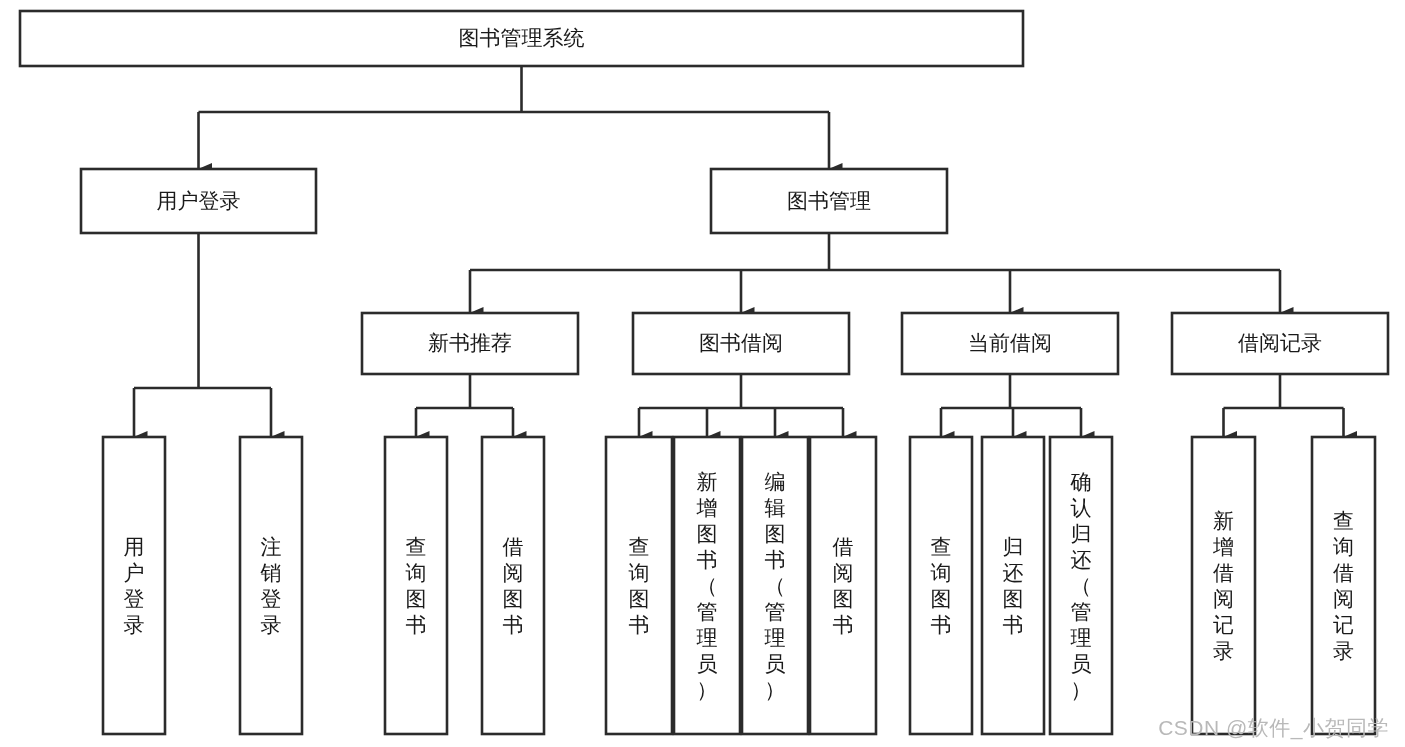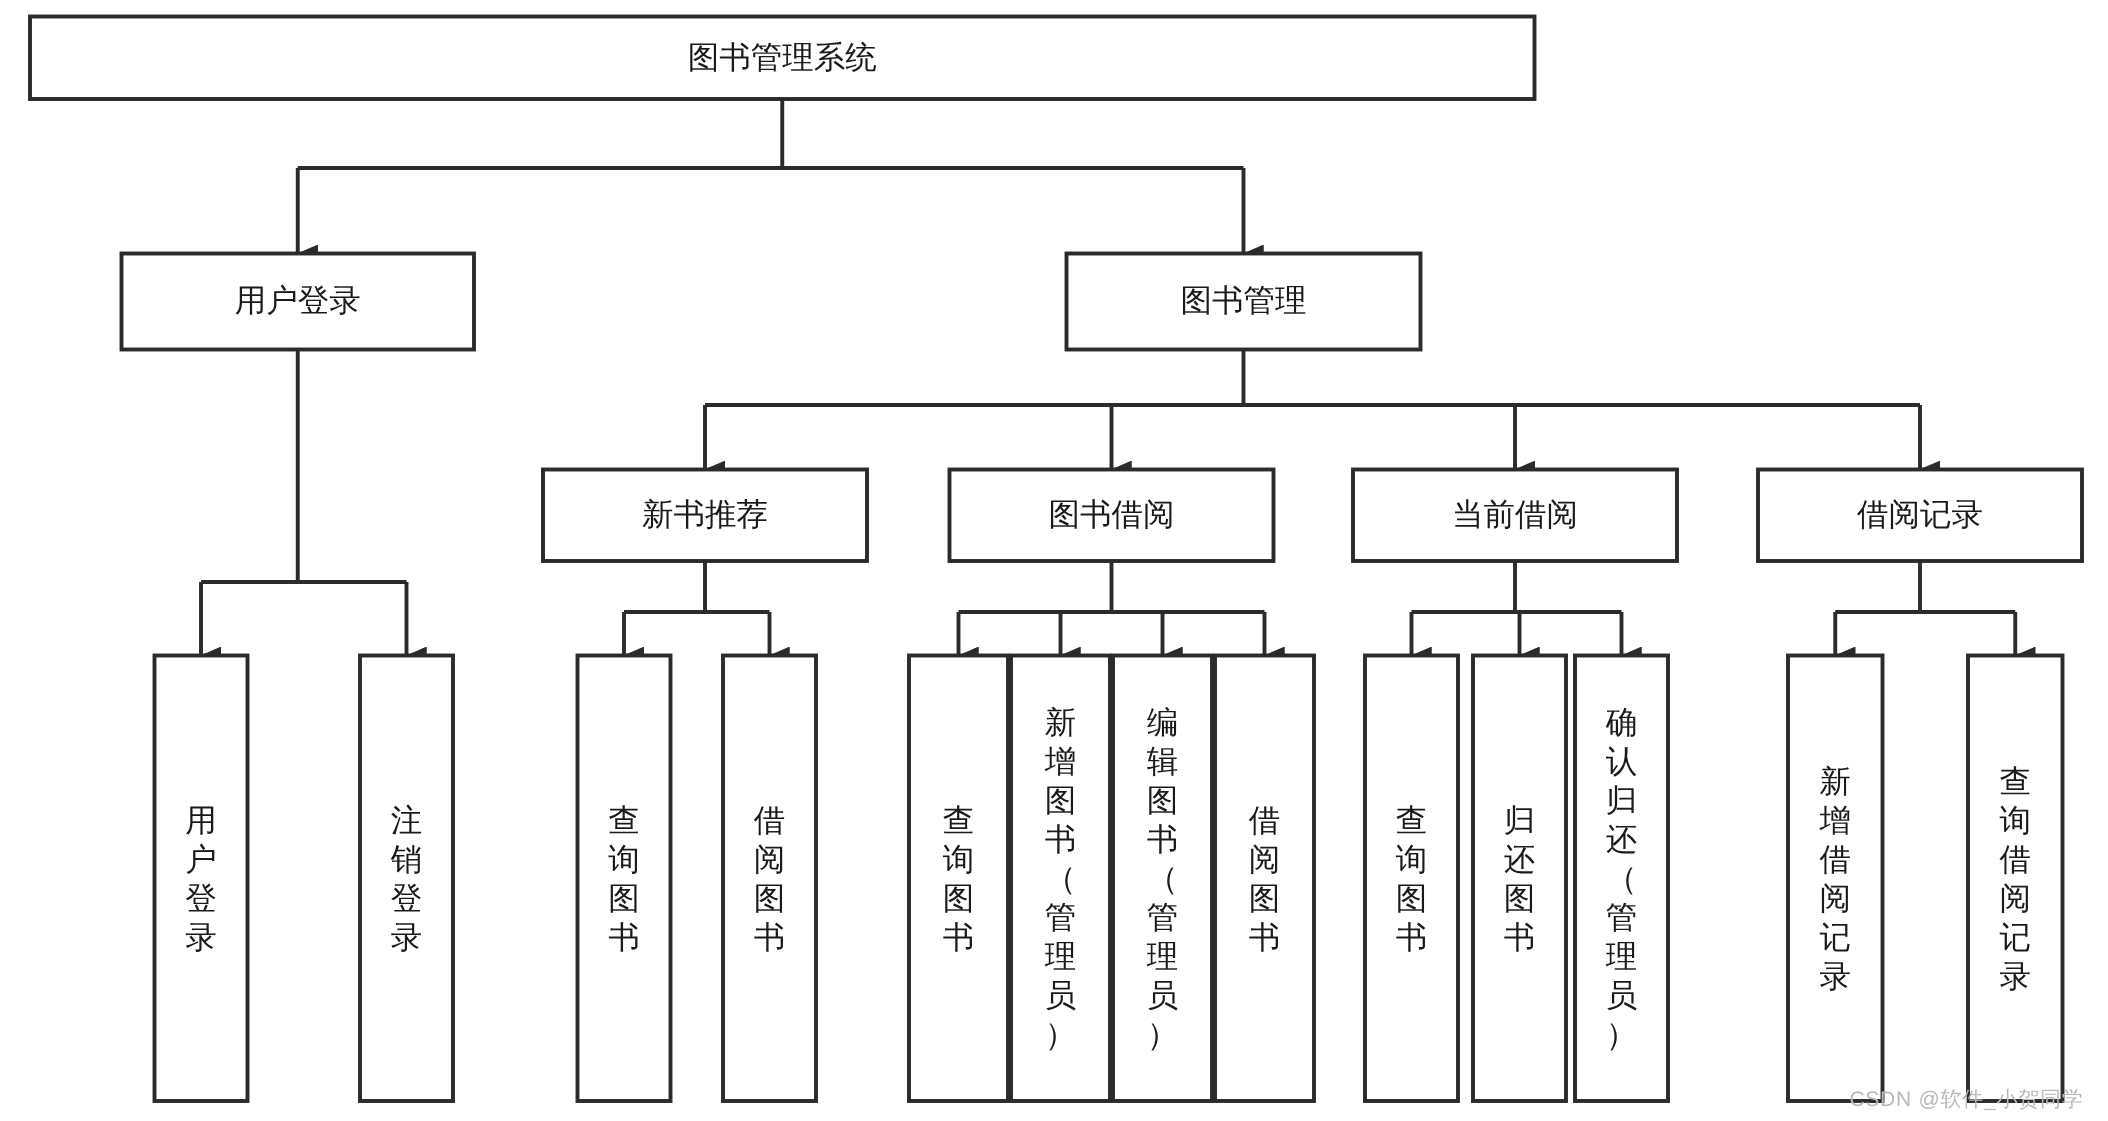--- a/index.html
+++ b/index.html
@@ -53,21 +53,21 @@
     font-family: "Liberation Sans", "DejaVu Sans", sans-serif;
     fill: #1a1a1a;
     font-size: 21px;
     text-anchor: middle;
   }
   .watermark {
     position: absolute;
     right: 16px;
     bottom: 5px;
     font-family: "Liberation Sans", "DejaVu Sans", sans-serif;
-    font-size: 14px;
+    font-size: 21px;
     color: #b9b9b9;
     letter-spacing: 0.5px;
     white-space: nowrap;
     user-select: none;
   }
 </style>
 </head>
 <body>
 
 <div id="diagram-root">

